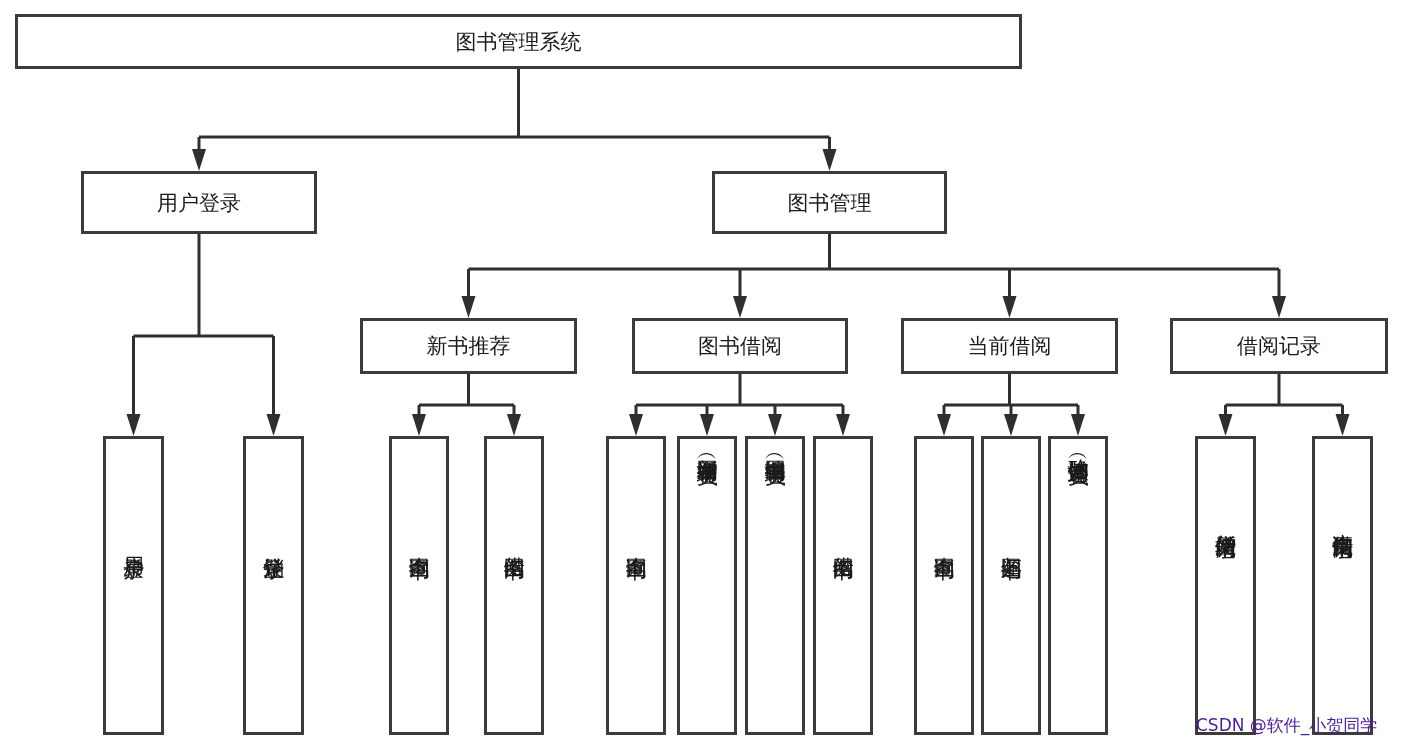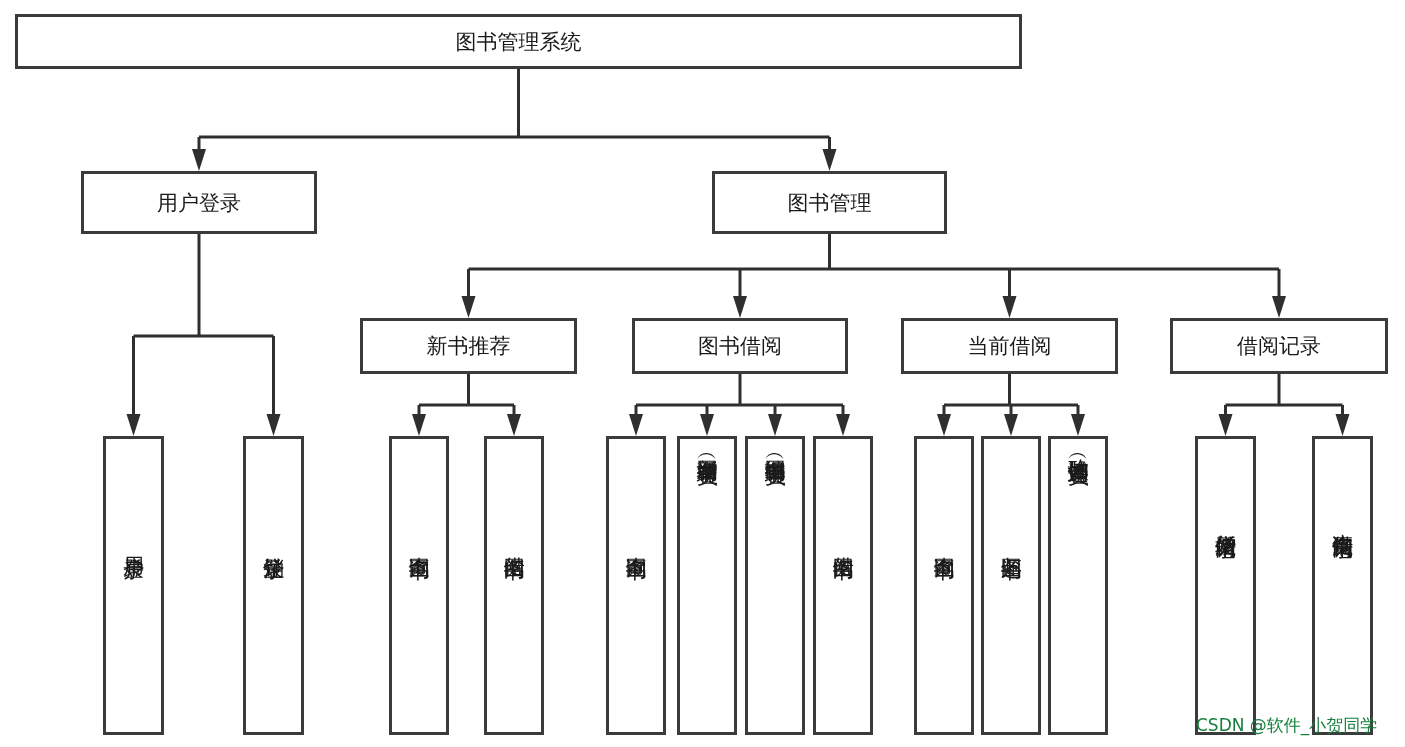--- a/index.html
+++ b/index.html
@@ -68,21 +68,21 @@
     align-items: flex-start;
     justify-content: center;
     pointer-events: none;
   }
   .watermark {
     position: absolute;
     left: 1196px;
     top: 714px;
     font-family: "DejaVu Sans", "Liberation Sans", sans-serif;
     font-size: 17px;
-    color: #15803d;
+    color: #4c1d95;
     white-space: nowrap;
     pointer-events: none;
   }
 </style>
 </head>
 <body>
 
 <div id="diagram-root">
   <svg class="flow" viewBox="0 0 1405 747">
     <g id="connector-layer">

